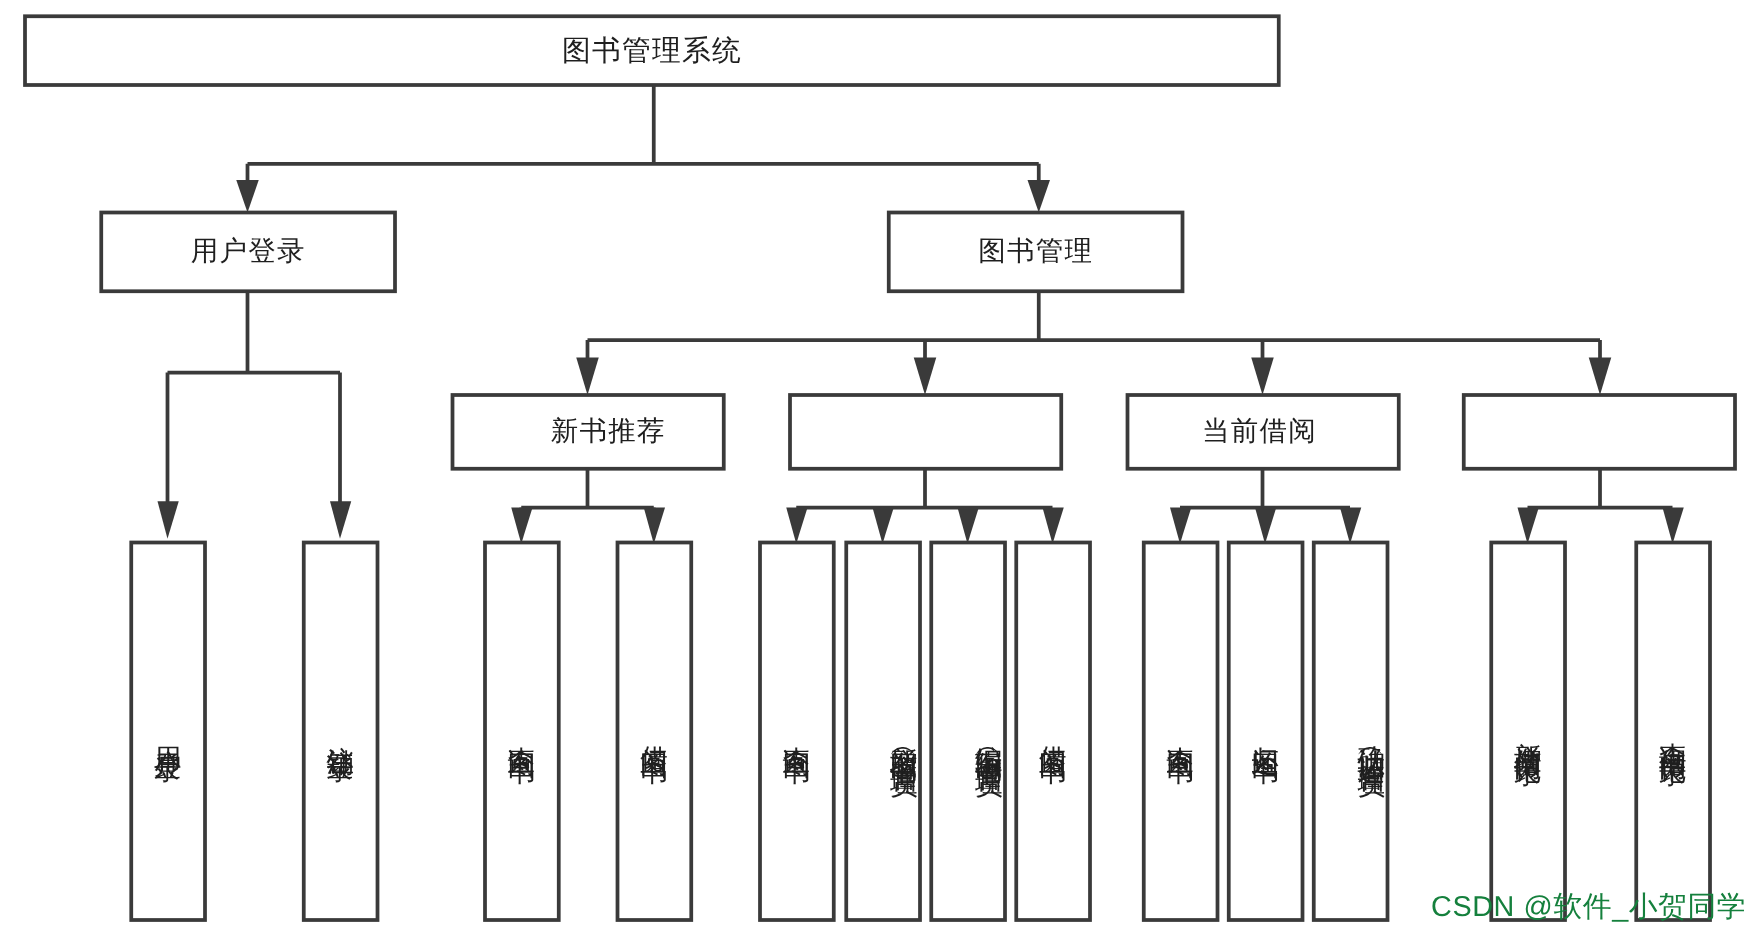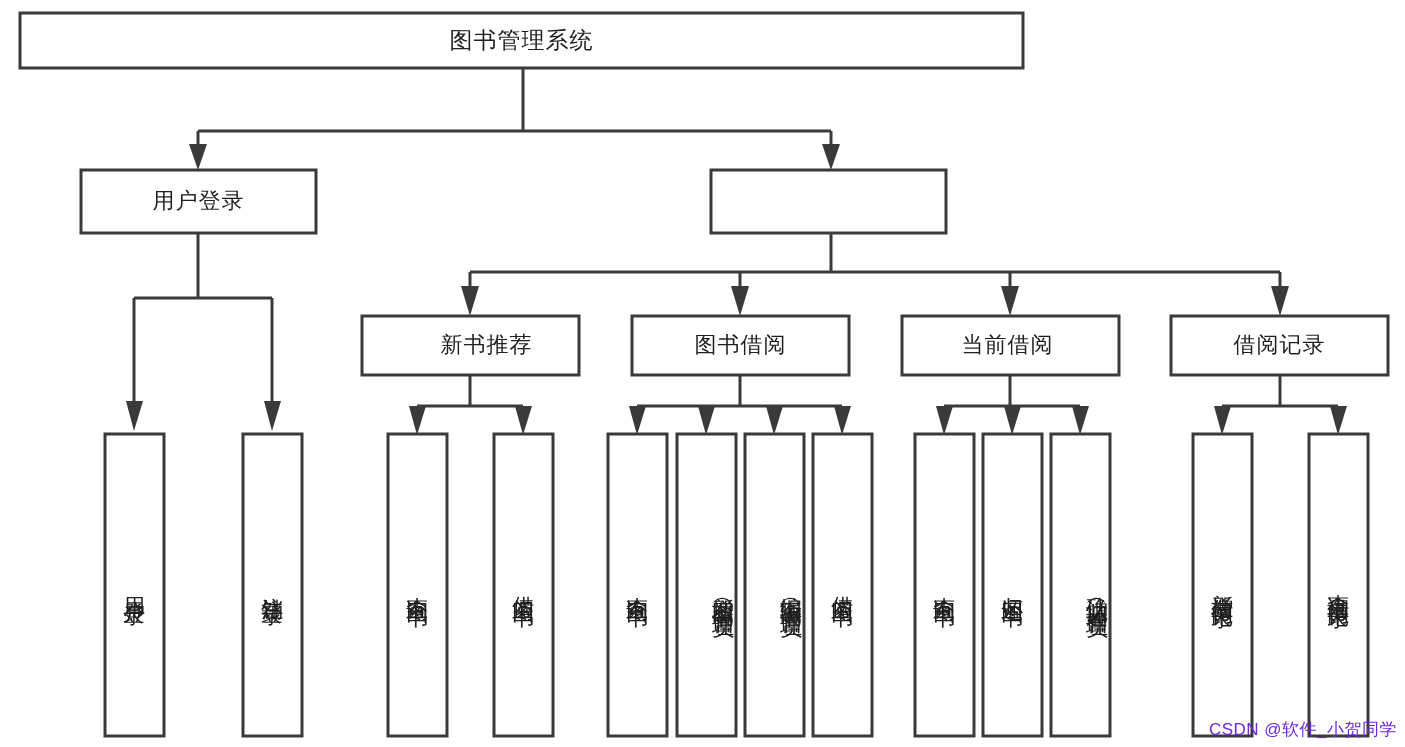--- a/index.html
+++ b/index.html
@@ -66,22 +66,22 @@
     text-orientation: upright;
     font-size: 22px;
     letter-spacing: 3px;
     line-height: 1.15;
     white-space: nowrap;
   }
   .watermark {
     position: absolute;
     right: 8px;
     bottom: 6px;
-    font-size: 17px;
-    color: #6d28d9;
+    font-size: 23px;
+    color: #15803d;
     font-family: "Liberation Sans", "DejaVu Sans", sans-serif;
     letter-spacing: 0.5px;
     white-space: nowrap;
   }
 </style>
 </head>
 <body>
 
 <div id="diagram-root">
 
@@ -169,25 +169,24 @@
     <rect class="node-box" x="1051" y="434" width="59" height="302"></rect>
 
     <rect class="node-box" x="1193" y="434" width="59" height="302"></rect>
     <rect class="node-box" x="1309" y="434" width="59" height="302"></rect>
 
   </svg>
 
   <div class="node-label label-h root" style="left:20px; top:13px; width:1003px; height:55px;">图书管理系统</div>
 
   <div class="node-label label-h" style="left:81px; top:170px; width:235px; height:63px;">用户登录</div>
+  <div class="node-label label-h" style="left:711px; top:170px; width:235px; height:63px;">图书管理</div>
 
   <div class="node-label label-h" style="left:362px; top:316px; width:217px; height:59px;margin-left:16px;">新书推荐</div>
-  <div class="node-label label-h" style="left:632px; top:316px; width:217px; height:59px;">图书借阅</div>
   <div class="node-label label-h" style="left:902px; top:316px; width:211px; height:59px;">当前借阅</div>
-  <div class="node-label label-h" style="left:1171px; top:316px; width:217px; height:59px;">借阅记录</div>
 
   <div class="node-label label-v" style="left:105px; top:434px; width:59px; height:302px;">用户登录</div>
   <div class="node-label label-v" style="left:243px; top:434px; width:59px; height:302px;">注销登录</div>
 
   <div class="node-label label-v" style="left:388px; top:434px; width:59px; height:302px;">查询图书</div>
   <div class="node-label label-v" style="left:494px; top:434px; width:59px; height:302px;">借阅图书</div>
 
   <div class="node-label label-v" style="left:608px; top:434px; width:59px; height:302px;">查询图书</div>
   <div class="node-label label-v" style="left:677px; top:434px; width:59px; height:302px; align-items:flex-start; padding-top:14px;">新增图书（管理员）</div>
   <div class="node-label label-v" style="left:745px; top:434px; width:59px; height:302px; align-items:flex-start; padding-top:14px;">编辑图书（管理员）</div>

